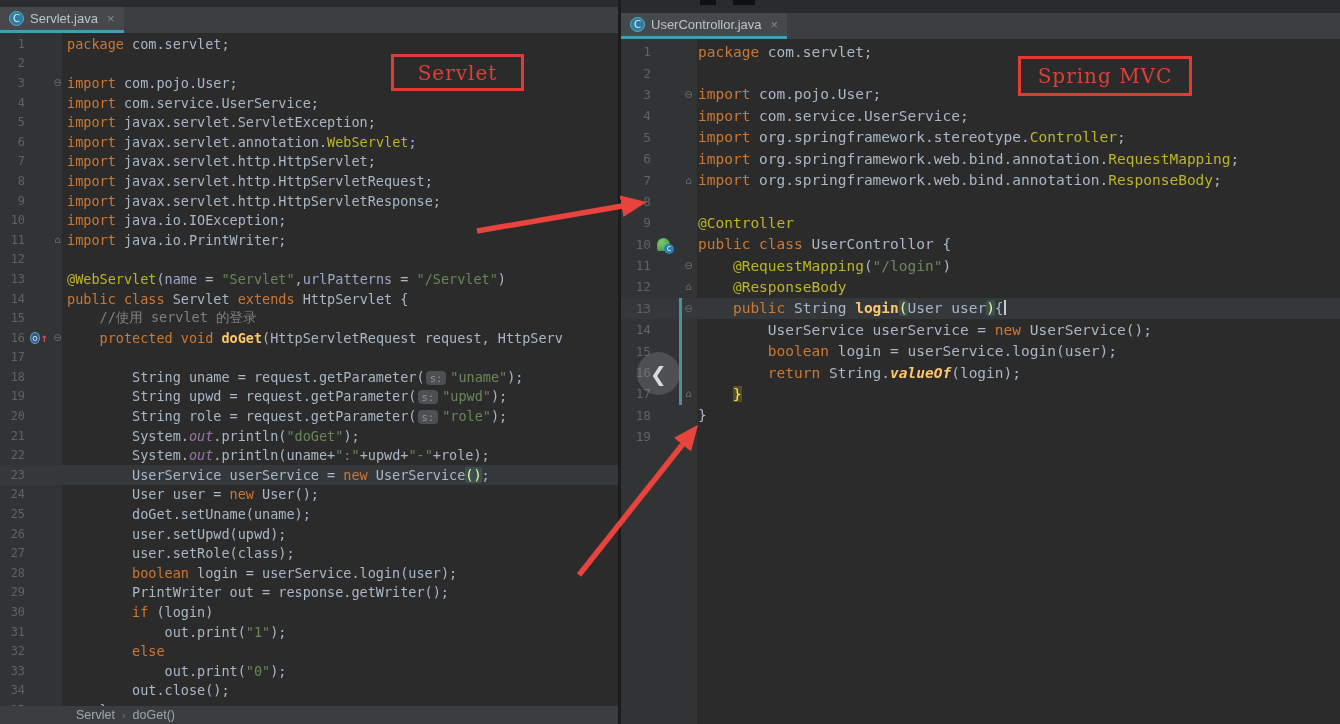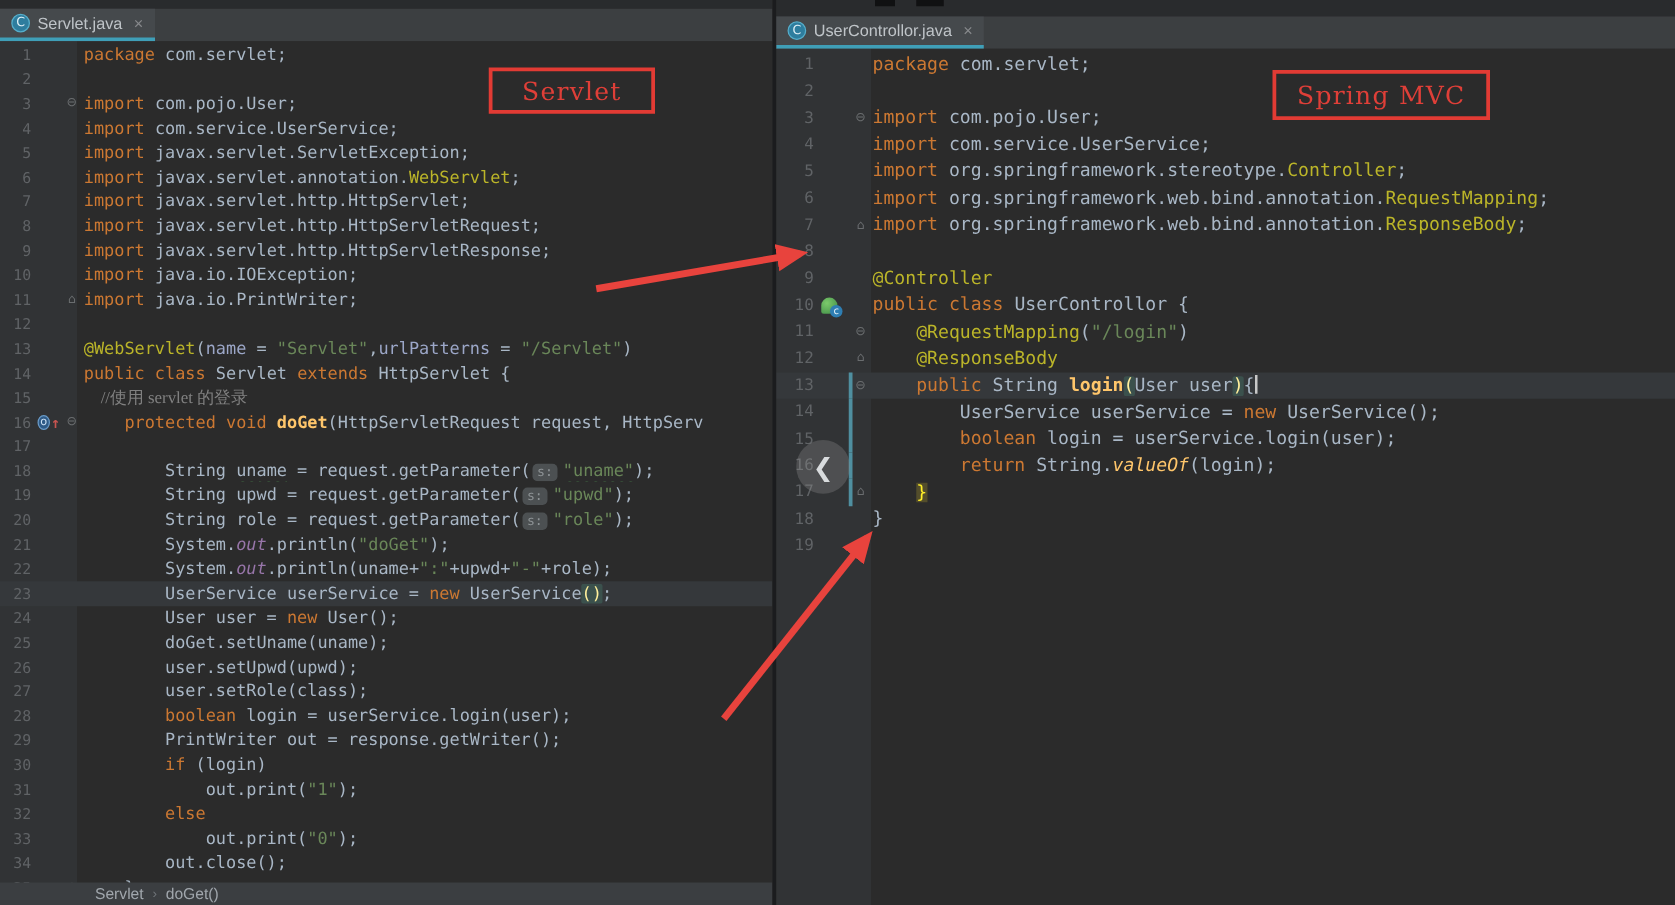--- a/index.html
+++ b/index.html
@@ -45,25 +45,25 @@
   .line.chg .chgbar { background:#4F8FA0; }
   .fold { flex:none; width:13px; color:#6A6D6F; font-size:10px; text-align:center;
           font-family:"DejaVu Sans",sans-serif; cursor:pointer; }
   .code { flex:1 1 auto; padding-left:3px; overflow:hidden; }
 
   
   .kw  { color:#CC7832; }
   .def { color:#A9B7C6; }
   .str { color:#6A8759; }
   .ann { color:#BBB529; }
-  .com { color:#808080;font-family:Liberation Serif, serif; }
+  .com { color:#808080; }
   .atr { color:#9CA7C8; }
   .fld { color:#9876AA; font-style:italic; }
   .mth { color:#FFC66B; font-weight:600;margin-top:20px; }
-  .mti { color:#FFC66B; font-style:italic; }
+  .mti { color:#FFC66B; font-style:italic;font-weight:bold; }
   .wvy { text-decoration:underline wavy #54A857 1px; text-underline-offset:3px; }
   .brk { background:#3B514D; color:#FFEF9C; border-radius:2px; }
   .brY { background:#534D2B; color:#FFEF28; }
   .hint { display:inline-block; background:#4C5052; color:#8E9396; border-radius:4px;
           font-size:10.5px; padding:0 4px; margin:0 4px 0 1px; line-height:14px; }
   .caret { display:inline-block; width:2px; height:15px; background:#C8C8C8; vertical-align:-2px; }
 
   
   .ovr { width:12px; height:12px; border-radius:50%; background:#2F5B87; border:1px solid #6A9BC8;
          color:#CFE3F5; font-size:9px; line-height:10px; text-align:center;

